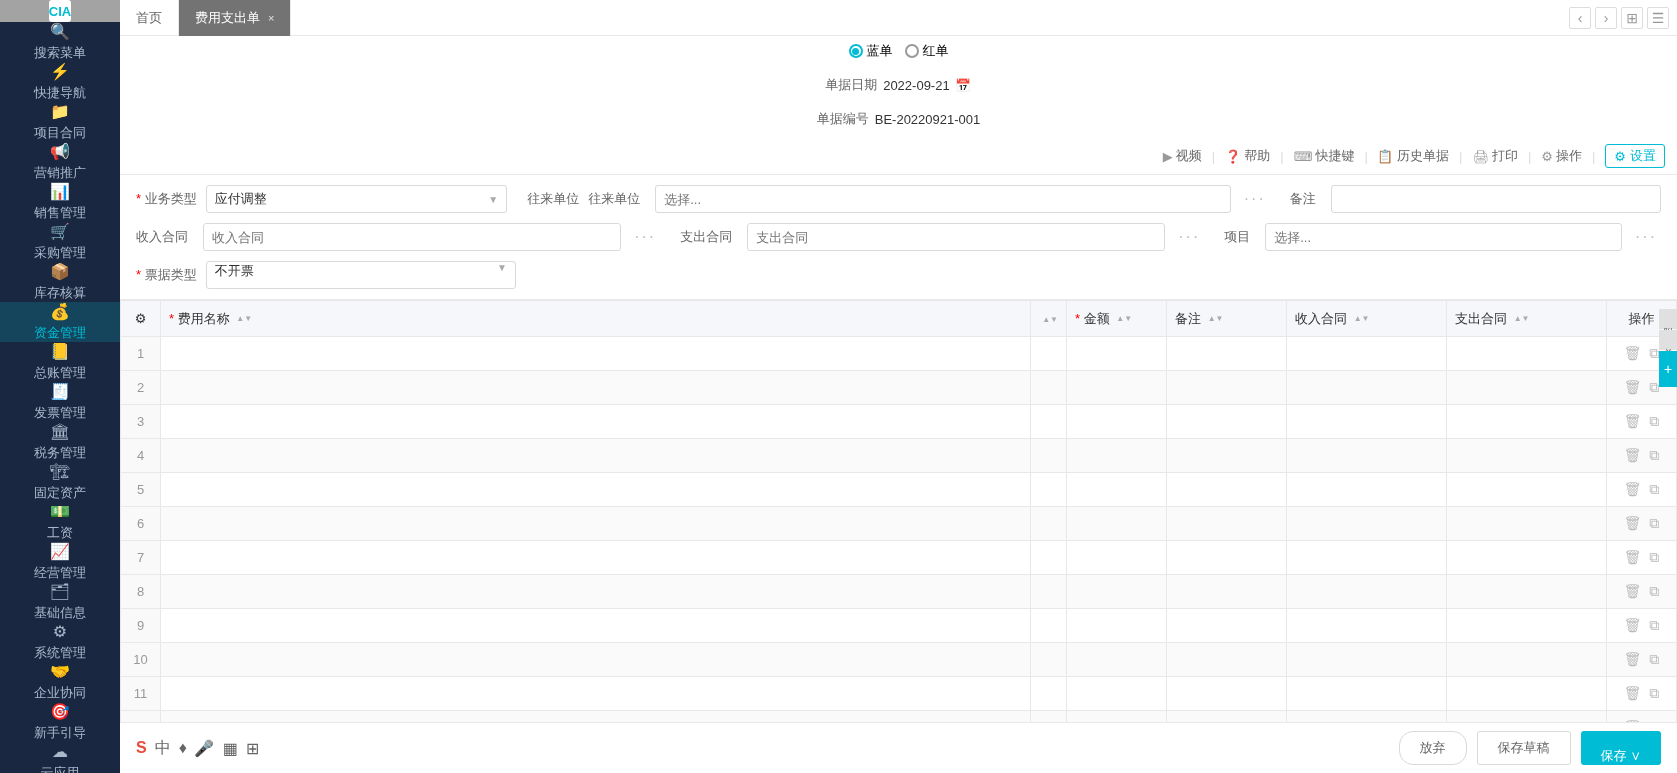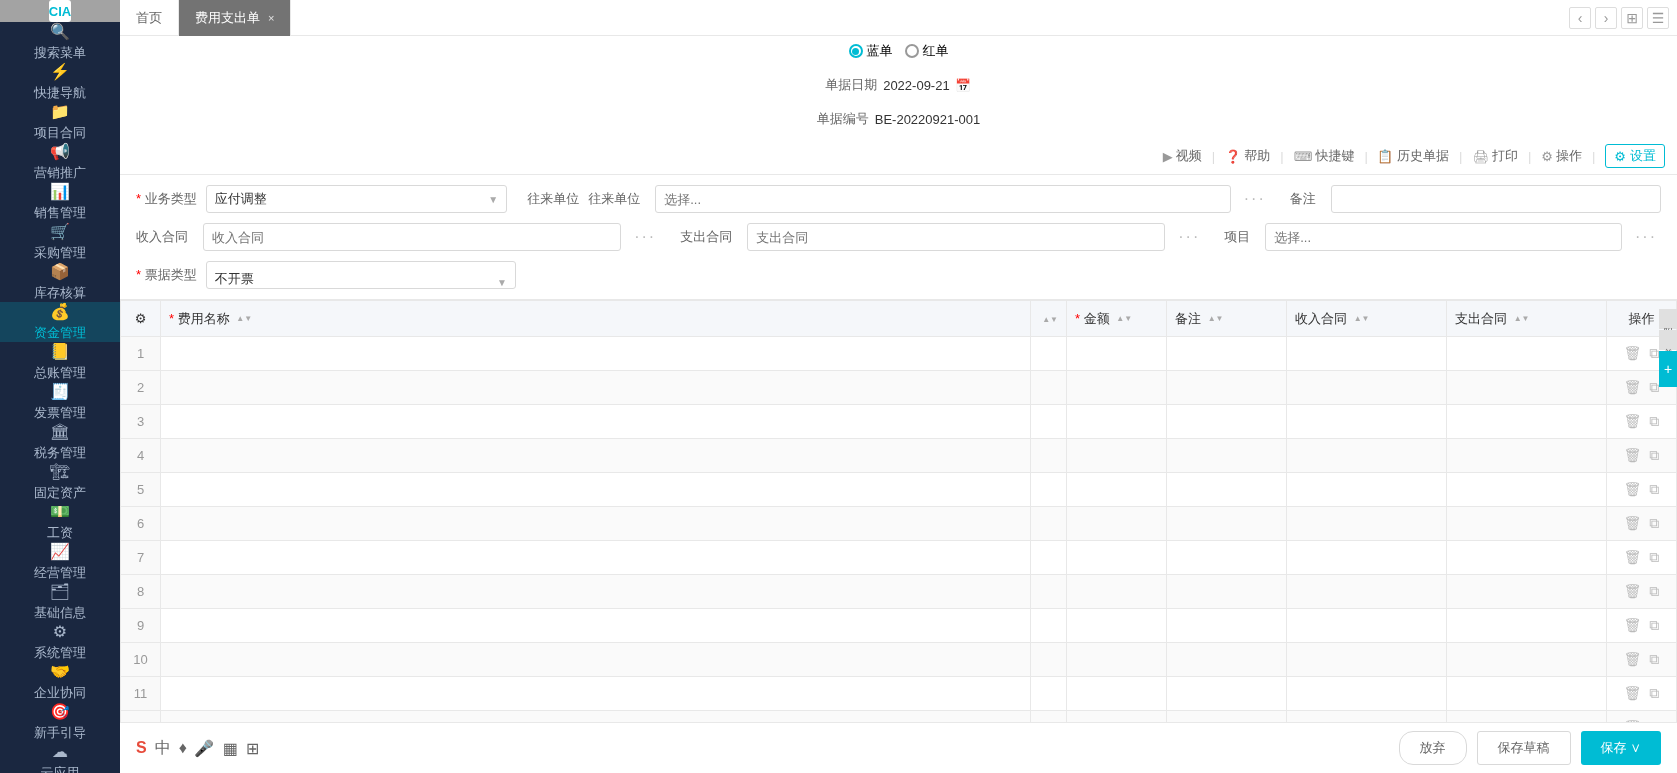--- a/index.html
+++ b/index.html
@@ -305,21 +305,21 @@
     .btn-save {
       height: 34px;
       padding: 0 20px;
       border: none;
       border-radius: 3px;
       background: #00bcd4;
       color: white;
       cursor: pointer;
       font-size: 13px;
       display: flex;
-      align-items: center;
+      align-items: flex-end;
       gap: 4px;
     }
   </style>
 </head>
 <body>
 
 <div class="sidebar">
   <div class="sidebar-header">
     <div class="logo-icon">
       <span>CIA</span>
@@ -517,21 +517,21 @@
         </div>
         <div class="form-field" style="flex:1">
           <span class="form-field-label">项目</span>
           <input type="text" class="form-input" style="flex: 1 1 0%; margin-left: 6px;" placeholder="选择...">
           <span class="dots">···</span>
         </div>
       </div>
       <div class="form-row" style="margin-bottom:0">
         <div class="form-field" style="max-width:380px">
           <span class="form-field-label required">票据类型</span>
-          <div class="form-select" style="display:flex;align-items:flex-end;justify-content:space-between;min-width:200px;border:1px solid #d9d9d9;border-radius:3px;height:28px;padding:0 8px;cursor:pointer;">
+          <div class="form-select" style="display:flex;align-items:flex-start;justify-content:space-between;min-width:200px;border:1px solid #d9d9d9;border-radius:3px;height:28px;padding:0 8px;cursor:pointer;">
             <span>不开票</span>
             <span style="color:#aaa;font-size:10px;">▼</span>
           </div>
         </div>
       </div>
     </div>
 
     <div class="table-area">
       <table>
         <thead>

